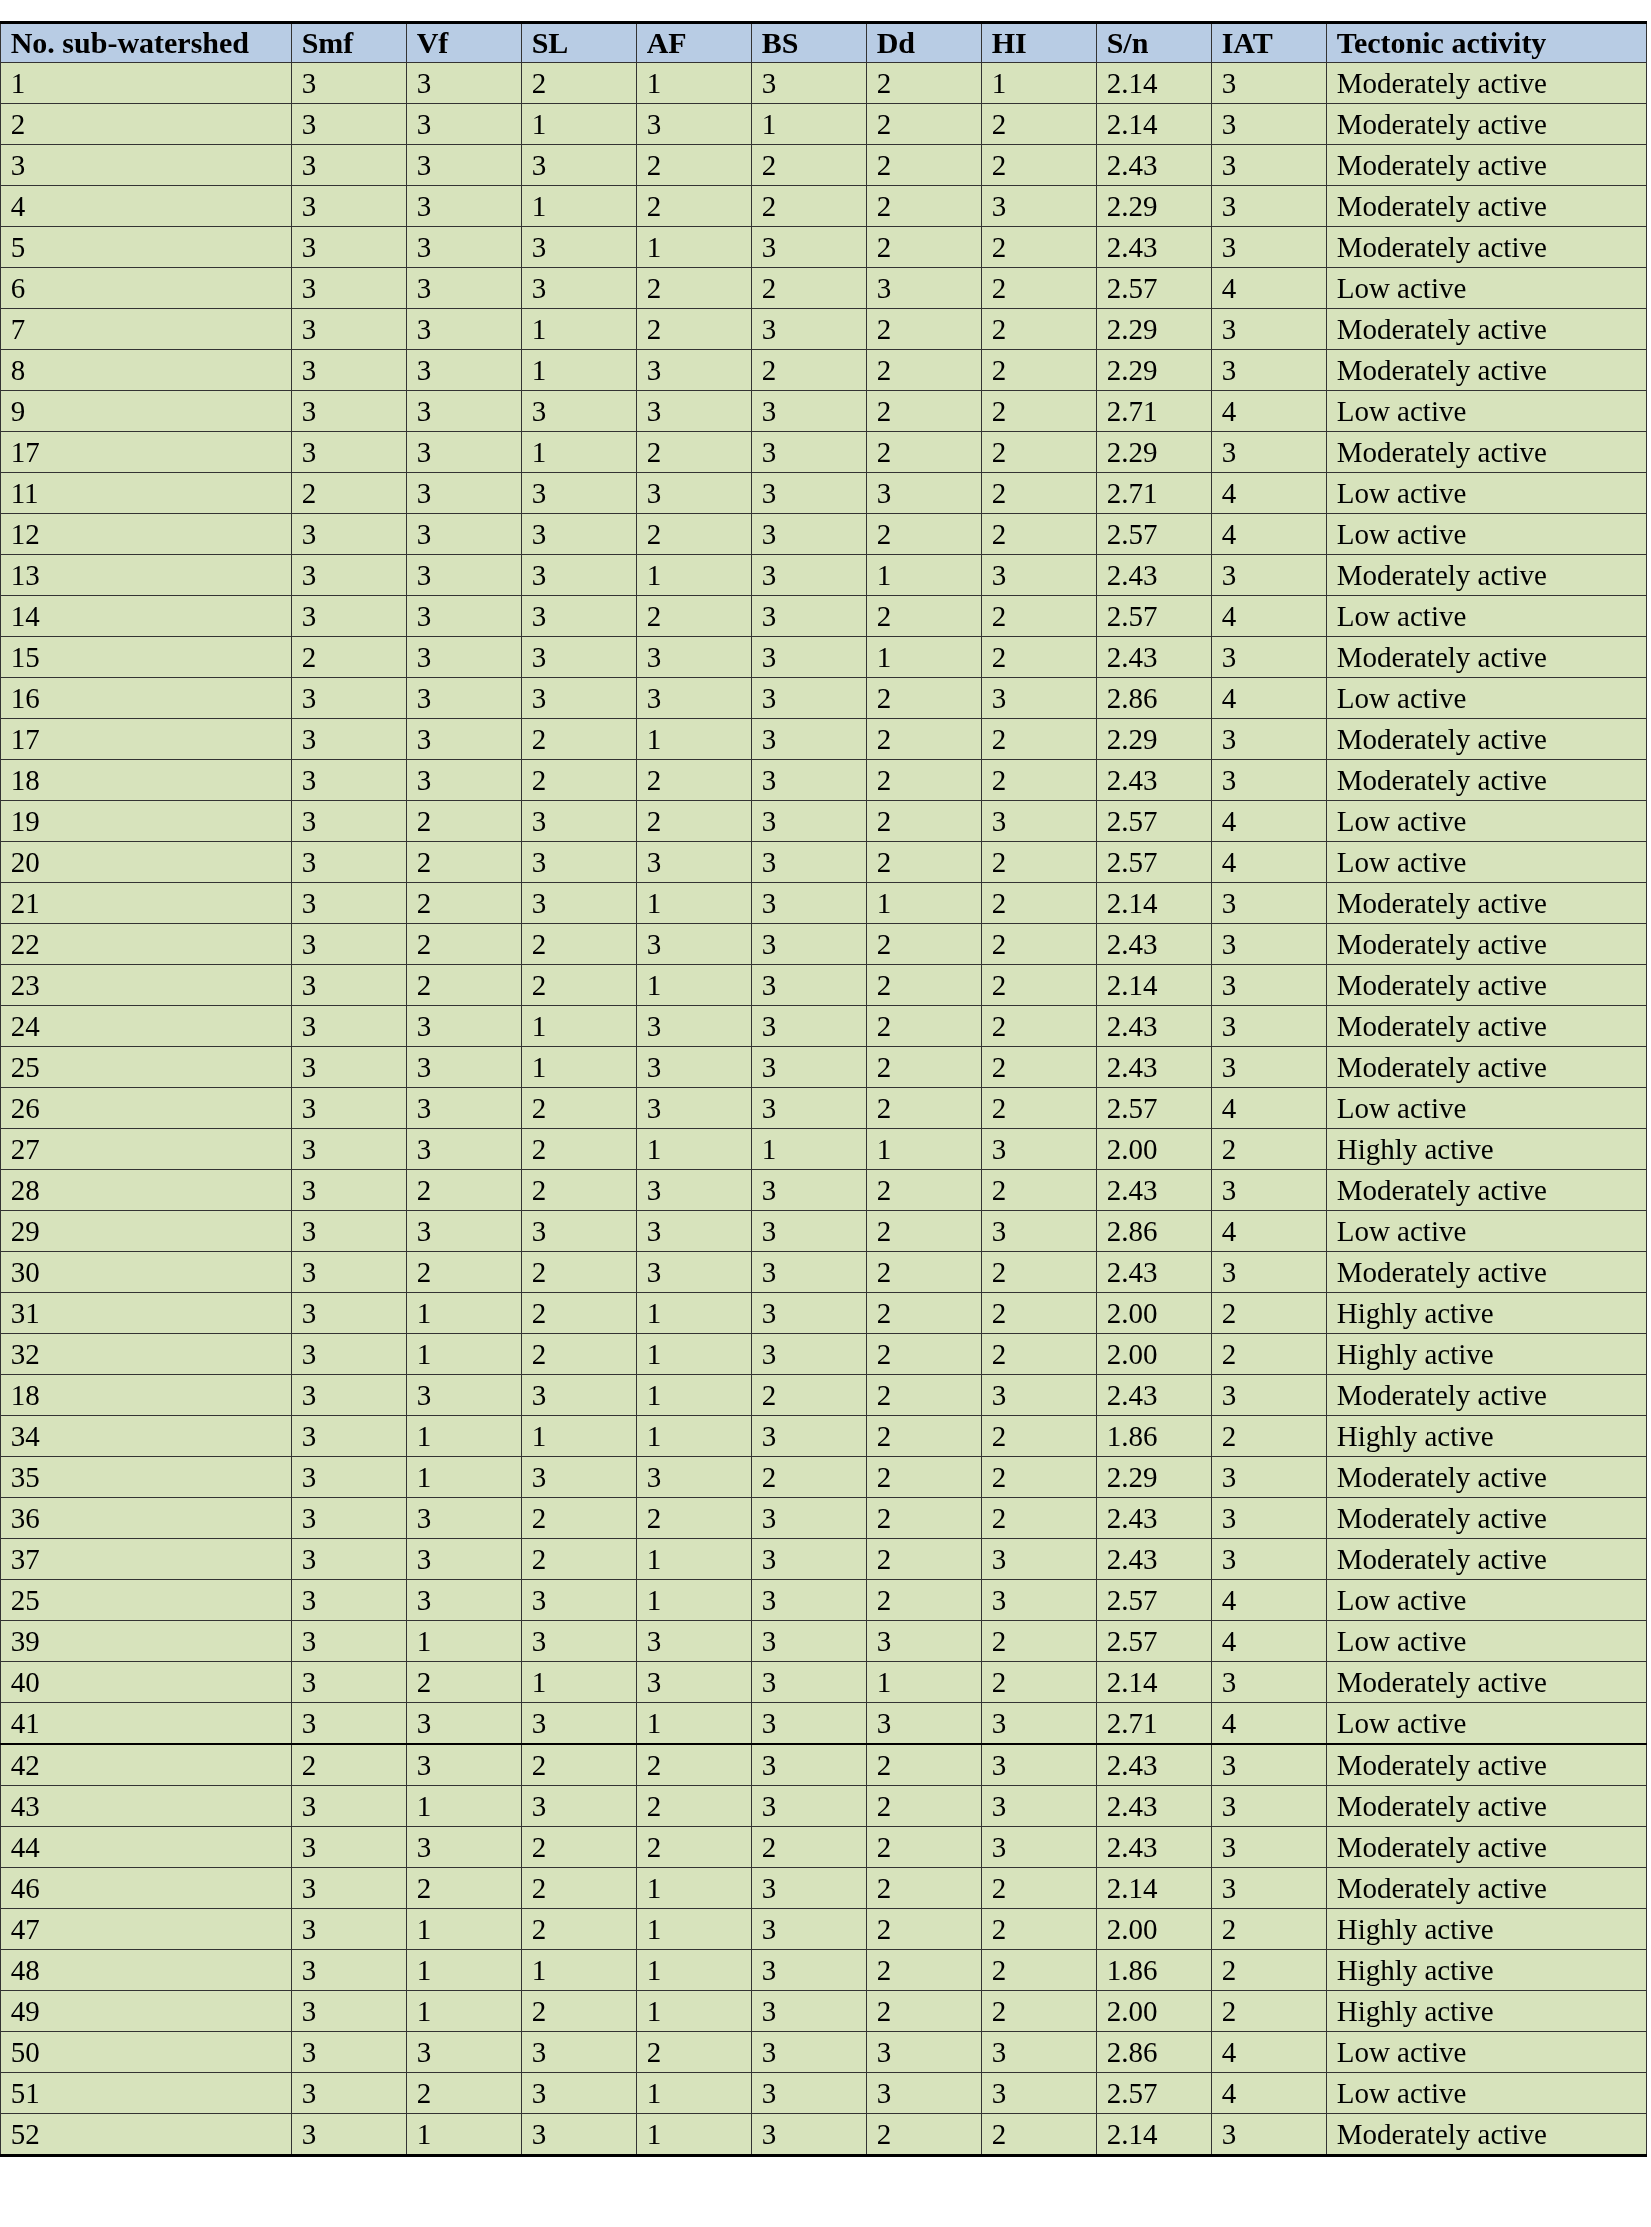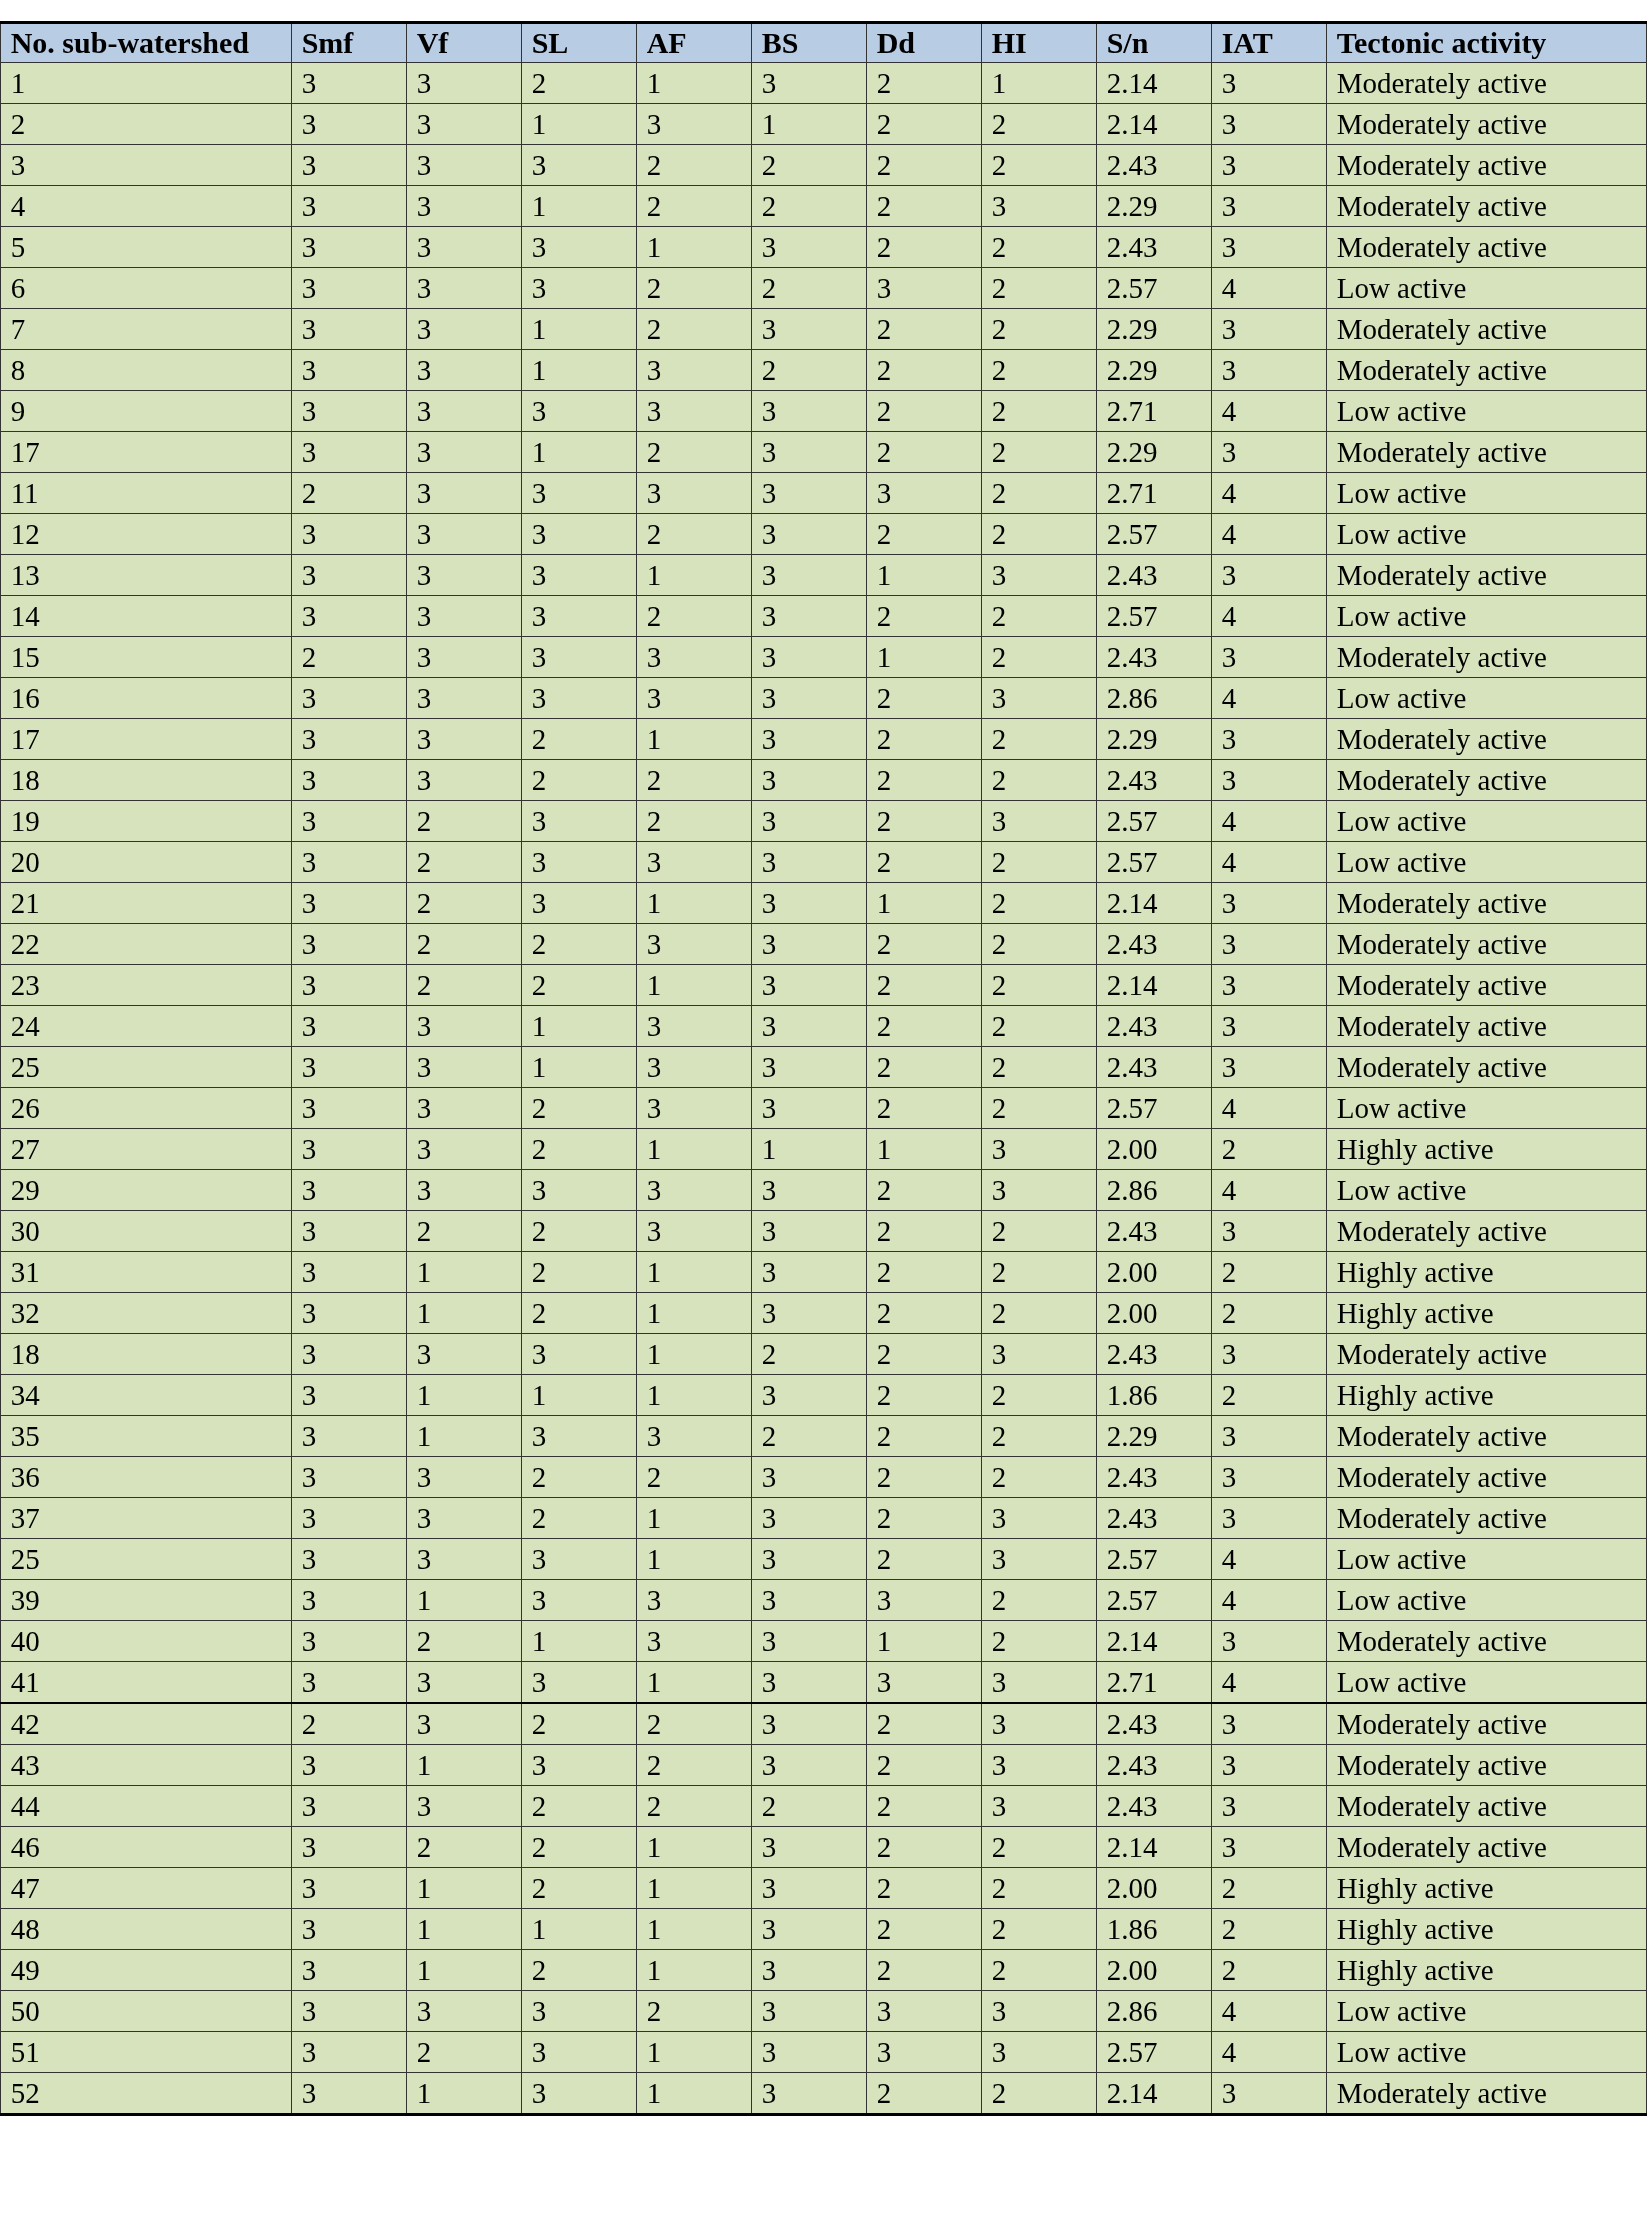--- a/index.html
+++ b/index.html
@@ -438,20 +438,33 @@
         <td>2</td>
         <td>1</td>
         <td>1</td>
         <td>1</td>
         <td>3</td>
         <td>2.00</td>
         <td>2</td>
         <td>Highly active</td>
       </tr>
       <tr>
+        <td>28</td>
+        <td>3</td>
+        <td>2</td>
+        <td>2</td>
+        <td>3</td>
+        <td>3</td>
+        <td>2</td>
+        <td>2</td>
+        <td>2.43</td>
+        <td>3</td>
+        <td>Moderately active</td>
+      </tr>
+      <tr>
         <td>29</td>
         <td>3</td>
         <td>3</td>
         <td>3</td>
         <td>3</td>
         <td>3</td>
         <td>2</td>
         <td>3</td>
         <td>2.86</td>
         <td>4</td>

